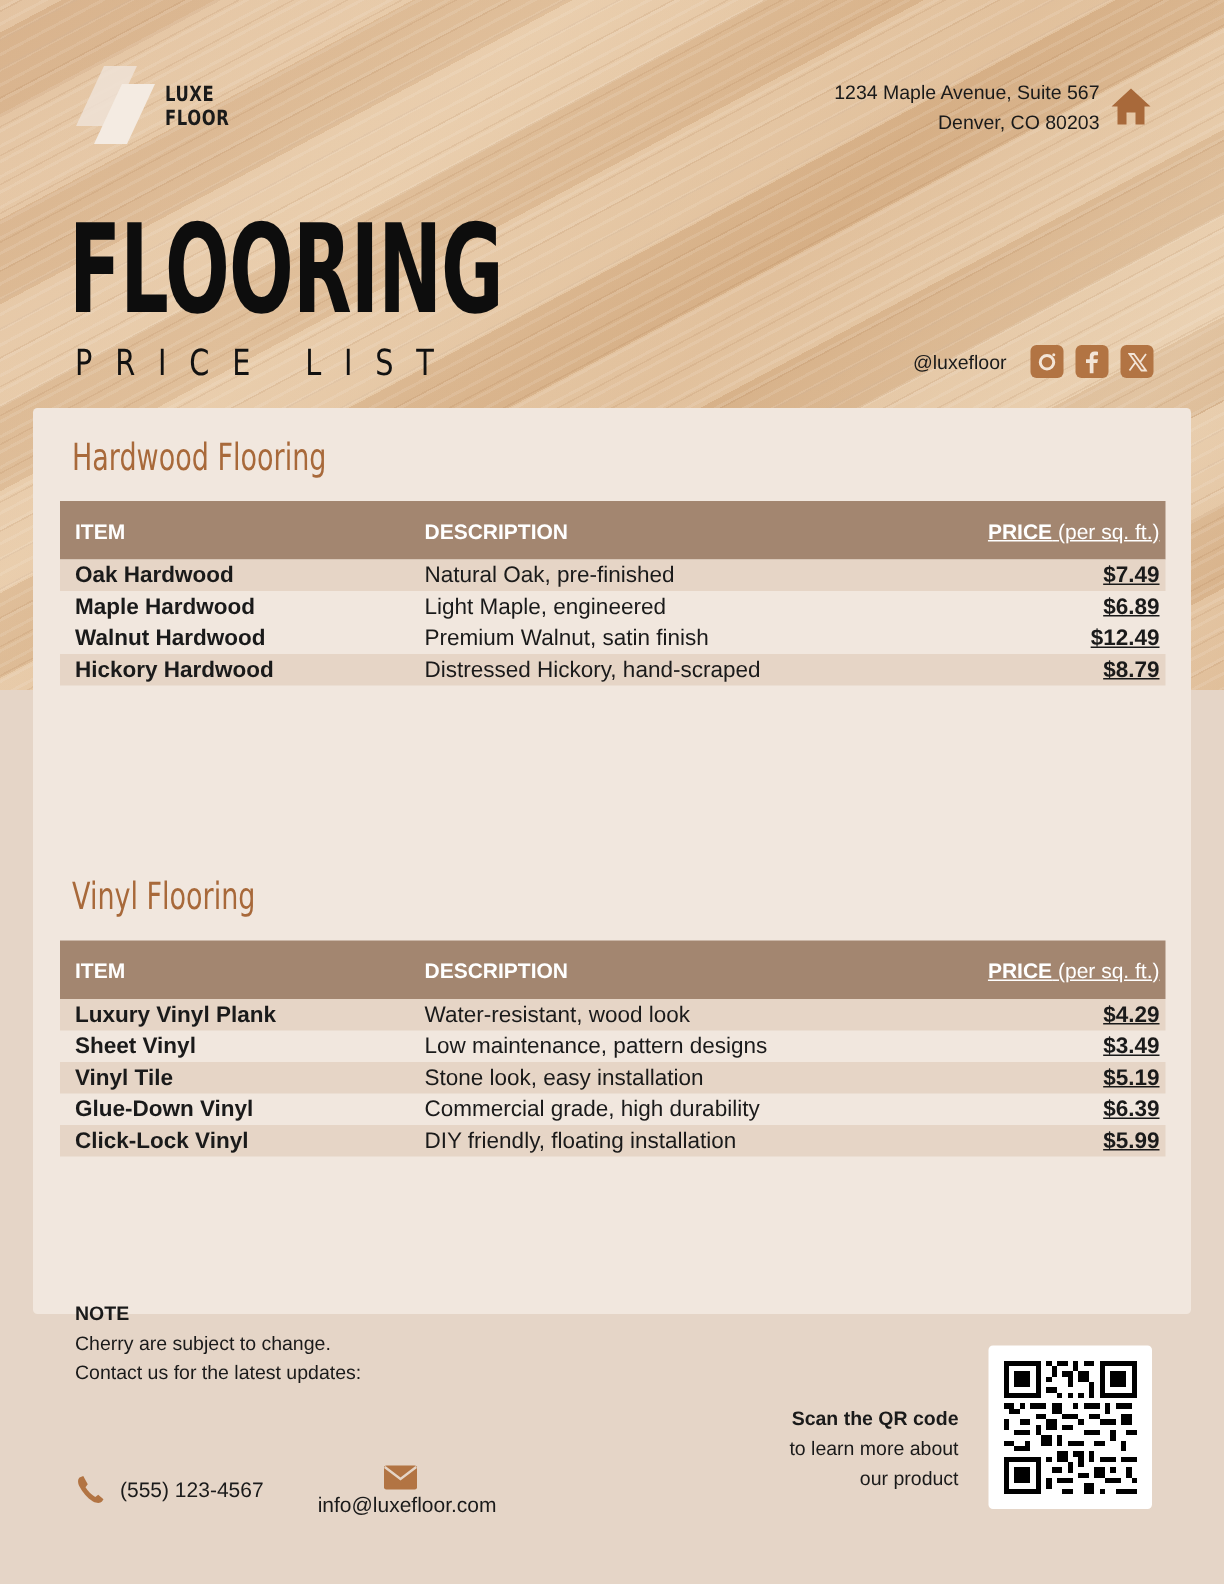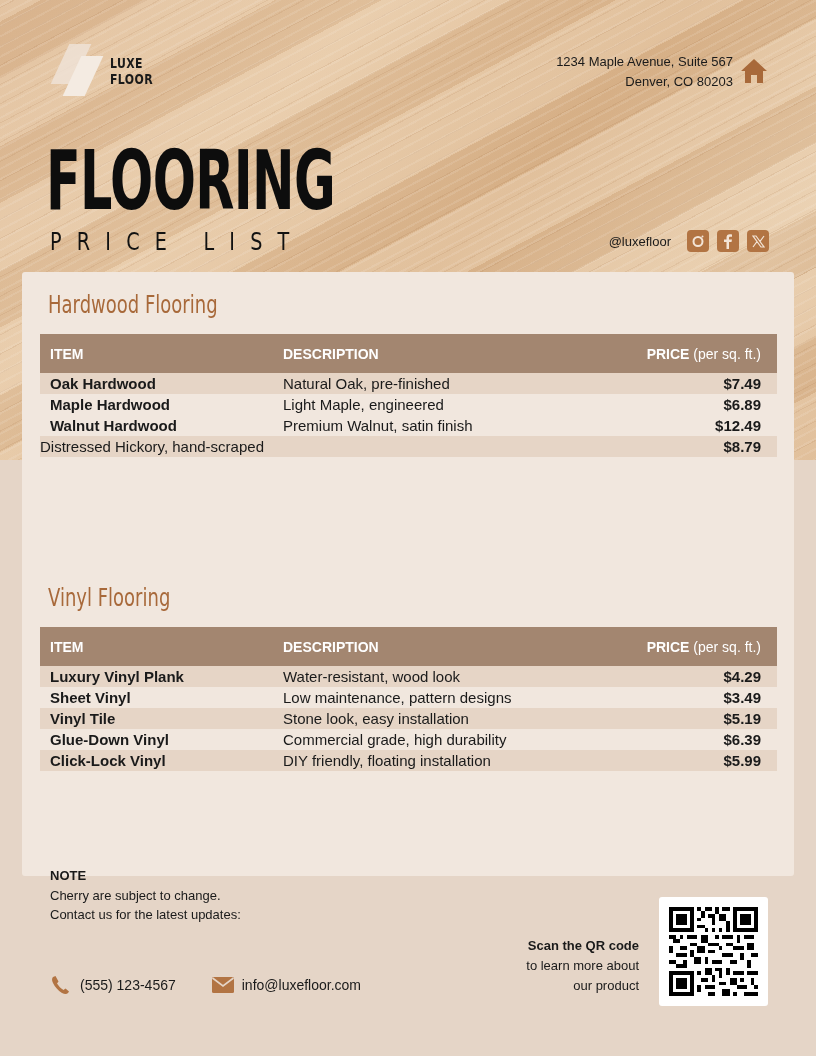--- a/index.html
+++ b/index.html
@@ -63,28 +63,28 @@
   }
   .table { position: absolute; left: 18px; width: 737px; }
   .thead {
     height: 39px; background: #a38670; display: flex; align-items: center;
     color: #fff; font-weight: bold; font-size: 14px;
   }
   .row { height: 21px; display: flex; align-items: center; font-size: 15px; }
   .row.alt { background: #e6d5c6; }
   .c-item { width: 243px; padding-left: 10px; font-weight: bold; }
   .c-desc { flex: 1; }
-  .c-price { width: 200px; text-align: right; padding-right: 16px; font-weight: bold; }
+  .c-price { width: 200px; text-align: right; padding-right: 4px; font-weight: bold; text-decoration: underline; }
   .thead .c-price { font-weight: bold; }
   .thead .c-price .unit { font-weight: normal; }
   .note { position: absolute; left: 50px; top: 866px; font-size: 13px; line-height: 19.5px; }
   .note-title { font-weight: bold; }
   .contacts { position: absolute; left: 50px; top: 975px; display: flex; align-items: center; font-size: 14px; }
   .contact-item { display: flex; align-items: center; }
-  .contact-item + .contact-item { margin-left: 36px; }
+  .contact-item + .contact-item { margin-left: 36px; flex-direction: column; }
   .contact-icon { width: 22px; height: 20px; margin-right: 8px; }
   .qr-text { position: absolute; right: 177px; top: 936px; text-align: right; font-size: 13px; line-height: 20px; }
   .qr-text .bold { font-weight: bold; }
   .qr-box { position: absolute; left: 659px; top: 897px; width: 109px; height: 109px; background: #fff; border-radius: 3px; padding: 10px; }
   .qr-box svg { width: 89px; height: 89px; display: block; }
 </style>
 </head>
 <body>
 
 <div class="wood"></div>
@@ -149,20 +149,21 @@
       <div class="c-item">Maple Hardwood</div>
       <div class="c-desc">Light Maple, engineered</div>
       <div class="c-price">$6.89</div>
     </div>
     <div class="row">
       <div class="c-item">Walnut Hardwood</div>
       <div class="c-desc">Premium Walnut, satin finish</div>
       <div class="c-price">$12.49</div>
     </div>
     <div class="row alt">
+      <div class="c-item">Hickory Hardwood</div>
       <div class="c-desc">Distressed Hickory, hand-scraped</div>
       <div class="c-price">$8.79</div>
     </div>
   </div>
 
   <div class="section-title" style="top:311px;">Vinyl Flooring</div>
   <div class="table" style="top:355px;">
     <div class="thead">
       <div class="c-item">ITEM</div>
       <div class="c-desc">DESCRIPTION</div>

